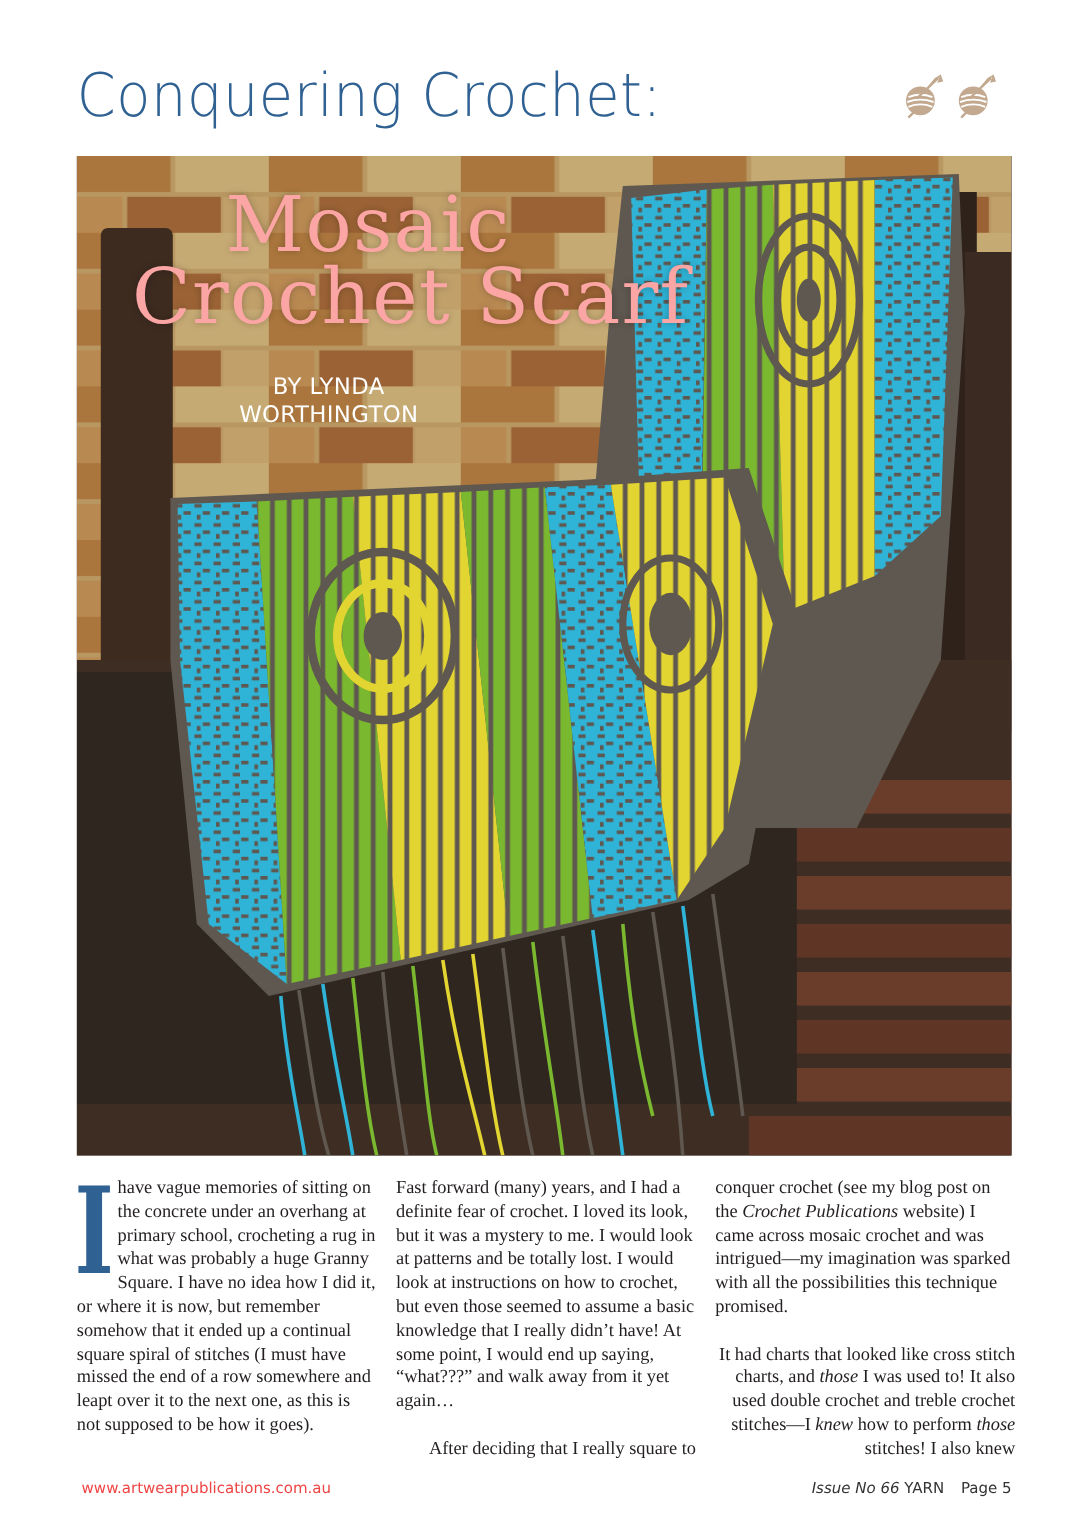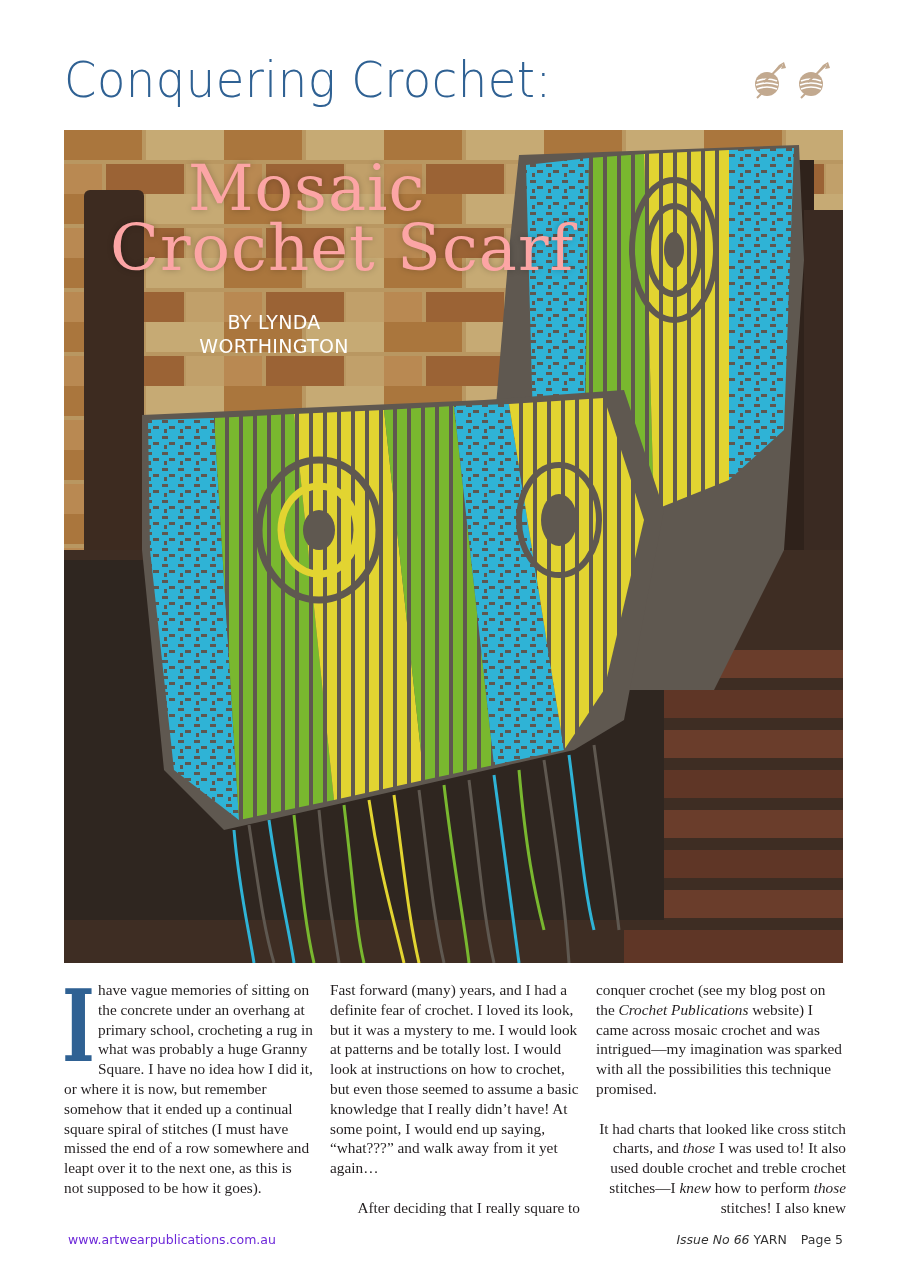--- a/index.html
+++ b/index.html
@@ -41,21 +41,21 @@
     .col2 { left: 266px; }
     .col3 { left: 532px; }
     .dropcap {
       float: left; font-family: "DejaVu Serif", serif; font-size: 100px; line-height: 84px;
       color: #2f6193; margin: 4px 8px 0 -2px; height: 92px; font-weight: bold;
       transform: scaleX(0.7); transform-origin: left top; width: 28px;
     }
 
     .footer-url {
       position: absolute; left: 68px; top: 1232px; font-family: "DejaVu Sans", sans-serif;
-      font-size: 12.5px; color: #6d28d9;
+      font-size: 12.5px; color: #ef4444;
     }
     .footer-right {
       position: absolute; right: 62px; top: 1232px; font-family: "DejaVu Sans", sans-serif;
       font-size: 12.5px; color: #333333; white-space: nowrap;
     }
     .footer-right .issue { font-style: italic; margin-right: 0; }
     .footer-right .mag { margin-right: 10px; }
   </style>
 </head>
 <body>

